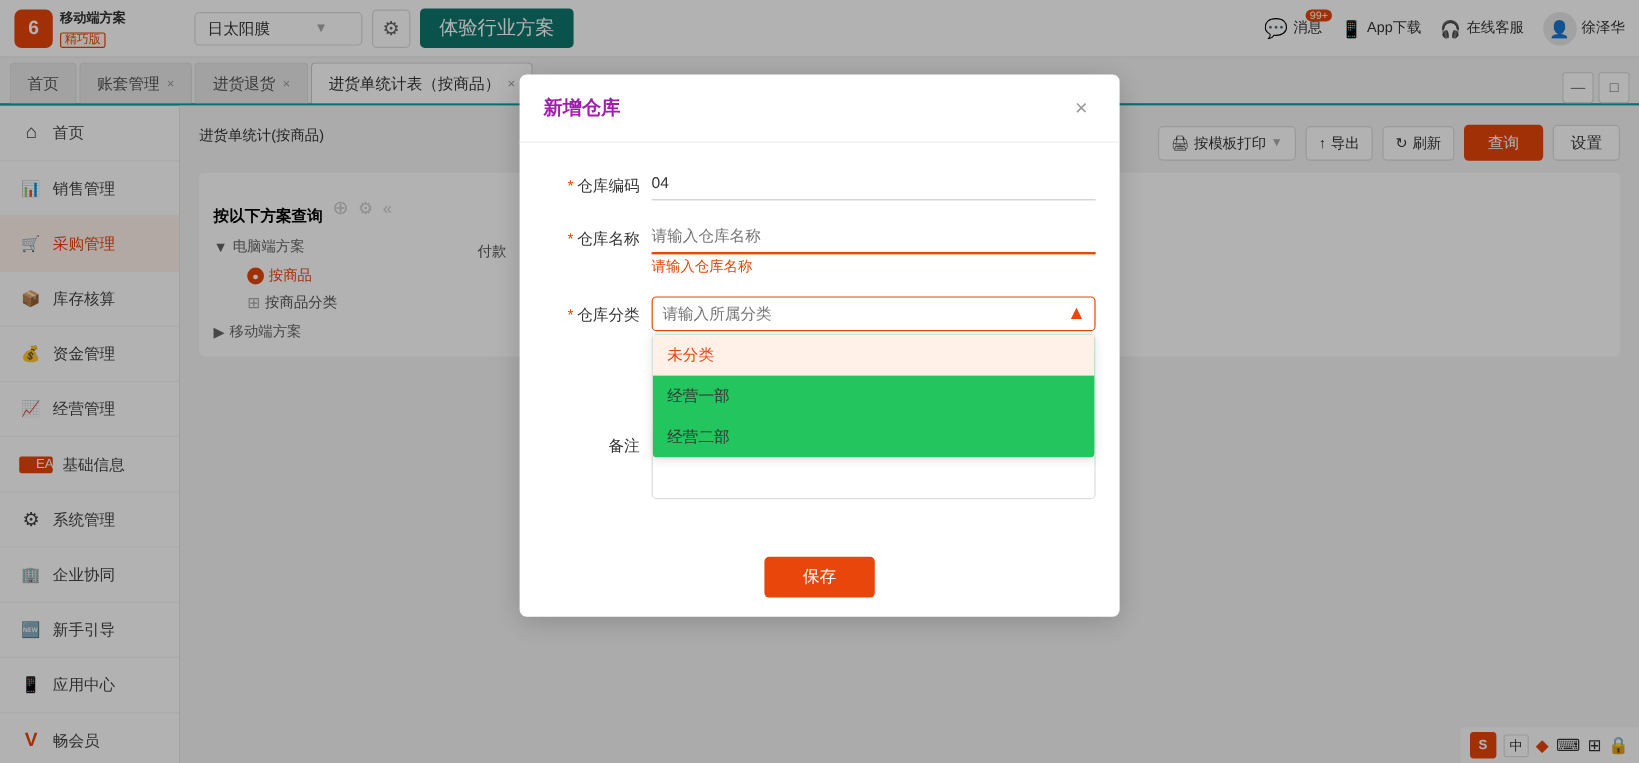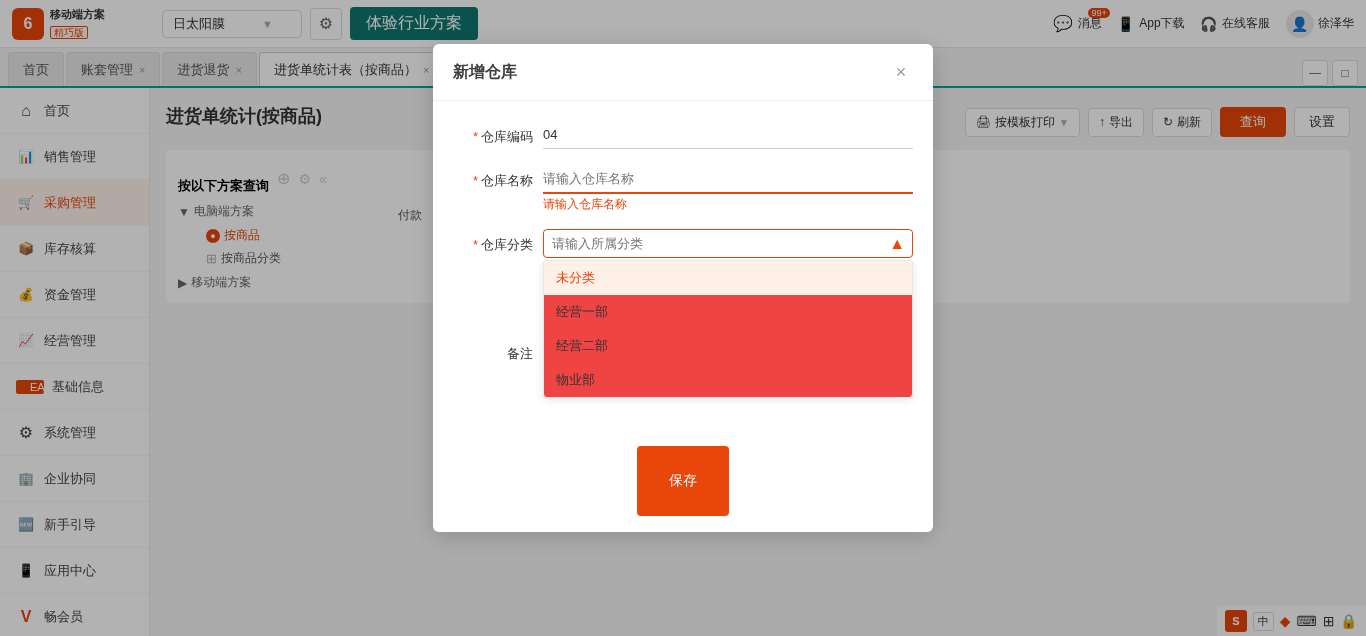--- a/index.html
+++ b/index.html
@@ -169,22 +169,22 @@
 
     
     .content-area {
       flex: 1;
       background: #f5f5f5;
       padding: 16px;
       position: relative;
       overflow: hidden;
     }
     .page-title {
-      font-size: 18px;
-      font-weight: bold;
+      font-size: 12px;
+      font-weight: normal;
       color: #333;
       margin-bottom: 12px;
     }
     .print-btn, .export-btn, .refresh-btn {
       display: flex; align-items: center; gap: 4px;
       border: 1px solid #ddd;
       border-radius: 4px;
       padding: 5px 10px;
       background: #fff;
       cursor: pointer;
@@ -246,21 +246,21 @@
     .dialog-header {
       display: flex;
       align-items: center;
       justify-content: space-between;
       padding: 16px 20px;
       border-bottom: 1px solid #eee;
     }
     .dialog-title {
       font-size: 16px;
       font-weight: bold;
-      color: #404040;
+      color: #a21caf;
     }
     .dialog-close {
       width: 24px; height: 24px;
       display: flex; align-items: center; justify-content: center;
       cursor: pointer;
       color: #999;
       font-size: 18px;
     }
     .dialog-body {
       padding: 20px;
@@ -341,28 +341,28 @@
       padding: 12px 20px 16px;
       display: flex;
       justify-content: center;
       gap: 12px;
     }
     .save-btn {
       background: #e8460a;
       color: #fff;
       border: none;
       border-radius: 4px;
-      padding: 26px 32px;
+      padding: 8px 32px;
       font-size: 14px;
       cursor: pointer;
     }
 
     
     .dropdown-list {
-      background: #ef4444;
+      background: #22c55e;
       border: 1px solid #e8e8e8;
       border-radius: 4px;
       box-shadow: 0 2px 8px rgba(0,0,0,0.1);
       position: absolute;
       left: 0;
       top: calc(100% + 2px);
       width: 100%;
       z-index: 200;
     }
     .dropdown-item {
@@ -648,21 +648,20 @@
           <span class="required-star">*</span><span>仓库分类</span>
         </div>
         <div class="category-input-wrapper">
           <input class="category-input" type="text" placeholder="请输入所属分类" style="">
           <span class="category-arrow">▲</span>
           
           <div class="dropdown-list">
             <div class="dropdown-item selected">未分类</div>
             <div class="dropdown-item">经营一部</div>
             <div class="dropdown-item">经营二部</div>
-            <div class="dropdown-item">物业部</div>
           </div>
         </div>
       </div>
 
       <div class="form-row" style="margin-top:80px;">
         <div class="form-label">备注</div>
         <textarea class="textarea-input" style=""></textarea>
       </div>
 
     </div>

